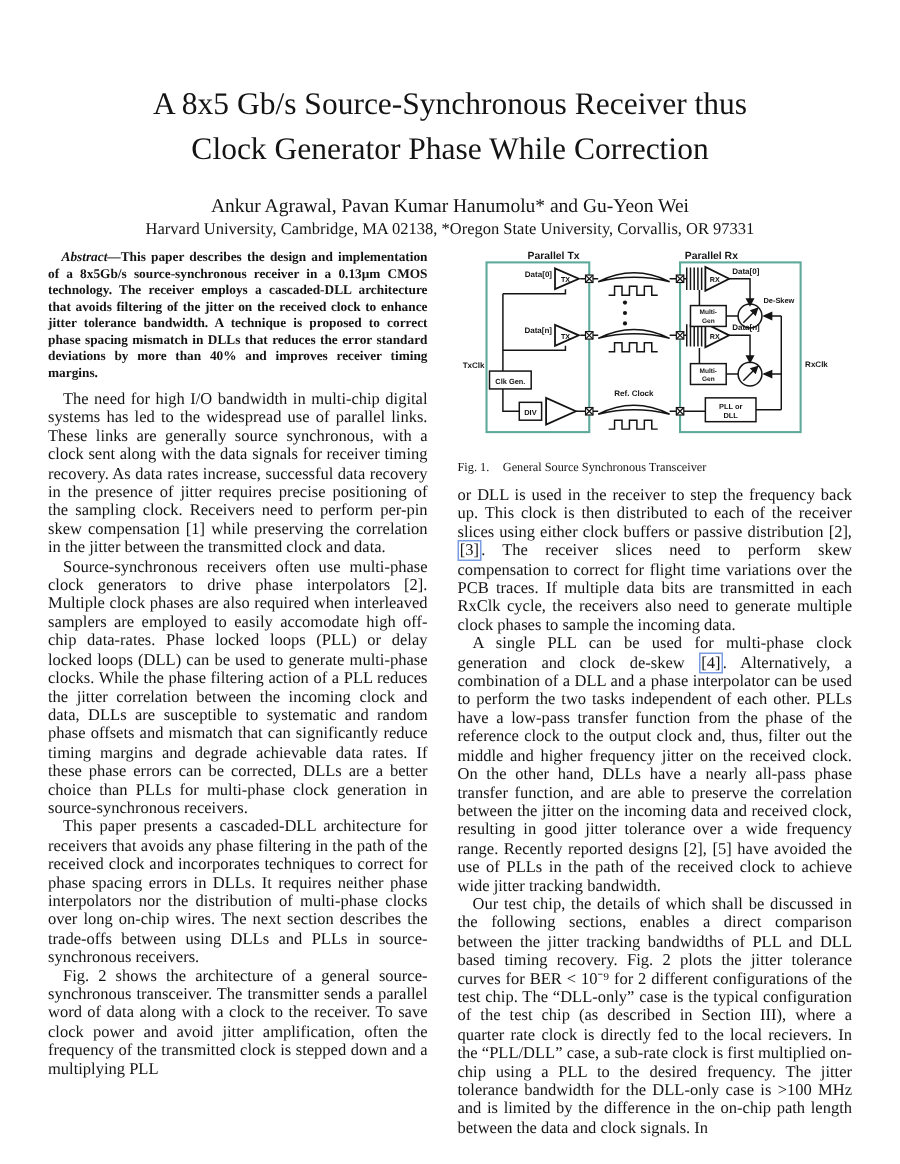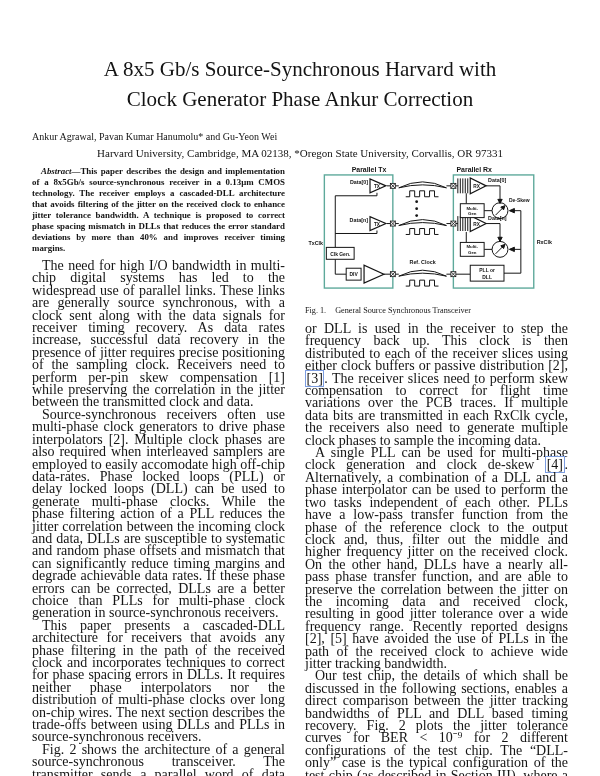--- a/index.html
+++ b/index.html
@@ -13,26 +13,26 @@
     color:#141414;
     overflow:hidden;
   }
   .title{
     text-align:center;
     font-size:21px;
     line-height:30px;
     font-weight:400;
     margin:10px 0 16px 0;
   }
-  .authors{ font-size:10px; line-height:13px; margin:0 0 1px 0;}
+  .authors{ text-align:center; font-size:13px; line-height:13px; margin:0 0 1px 0;}
   .affiliation{ text-align:center; font-size:11px; line-height:13px; margin:4px;}
   .columns{ display:flex; gap:20px; margin-top:6px;}
   .col{ width:263px; }
   p.body{
-    font-size:14px; line-height:12.4px;
+    font-size:11px; line-height:12.4px;
     text-align:justify; margin:0; text-indent:10px;
   }
   p.noindent{ text-indent:0; }
   p.abstract{
     font-size:8.9px; line-height:11px;
     font-weight:bold; text-align:justify;
     margin:0 0 6px 0; text-indent:9px;
   }
   .abs-label{ font-style:italic; }
   .sec-head{
@@ -51,22 +51,22 @@
   }
   .fig-caption .cap-text{ margin-left:9px; }
   svg text{ font-family:"Liberation Sans", sans-serif; fill:#141414; }
 </style>
 </head>
 <body>
 
 <div class="page">
 
   <h1 class="title">
-    <span>A 8x5 Gb/s Source-Synchronous Harvard with</span><br>
-    <span>Clock Generator Phase Ankur Correction</span>
+    <span>A 8x5 Gb/s Source-Synchronous Receiver thus</span><br>
+    <span>Clock Generator Phase While Correction</span>
   </h1>
 
   <div class="authors">Ankur Agrawal, Pavan Kumar Hanumolu* and Gu-Yeon Wei</div>
   <div class="affiliation">Harvard University, Cambridge, MA 02138, *Oregon State University, Corvallis, OR 97331</div>
 
   <div class="columns">
 
     <div class="col">
       <p class="abstract"><span class="abs-label">Abstract</span><span>—This paper describes the design and implementation of a 8x5Gb/s source-synchronous receiver in a 0.13μm CMOS technology. The receiver employs a cascaded-DLL architecture that avoids filtering of the jitter on the received clock to enhance jitter tolerance bandwidth. A technique is proposed to correct phase spacing mismatch in DLLs that reduces the error standard deviations by more than 40% and improves receiver timing margins.</span></p>
 

